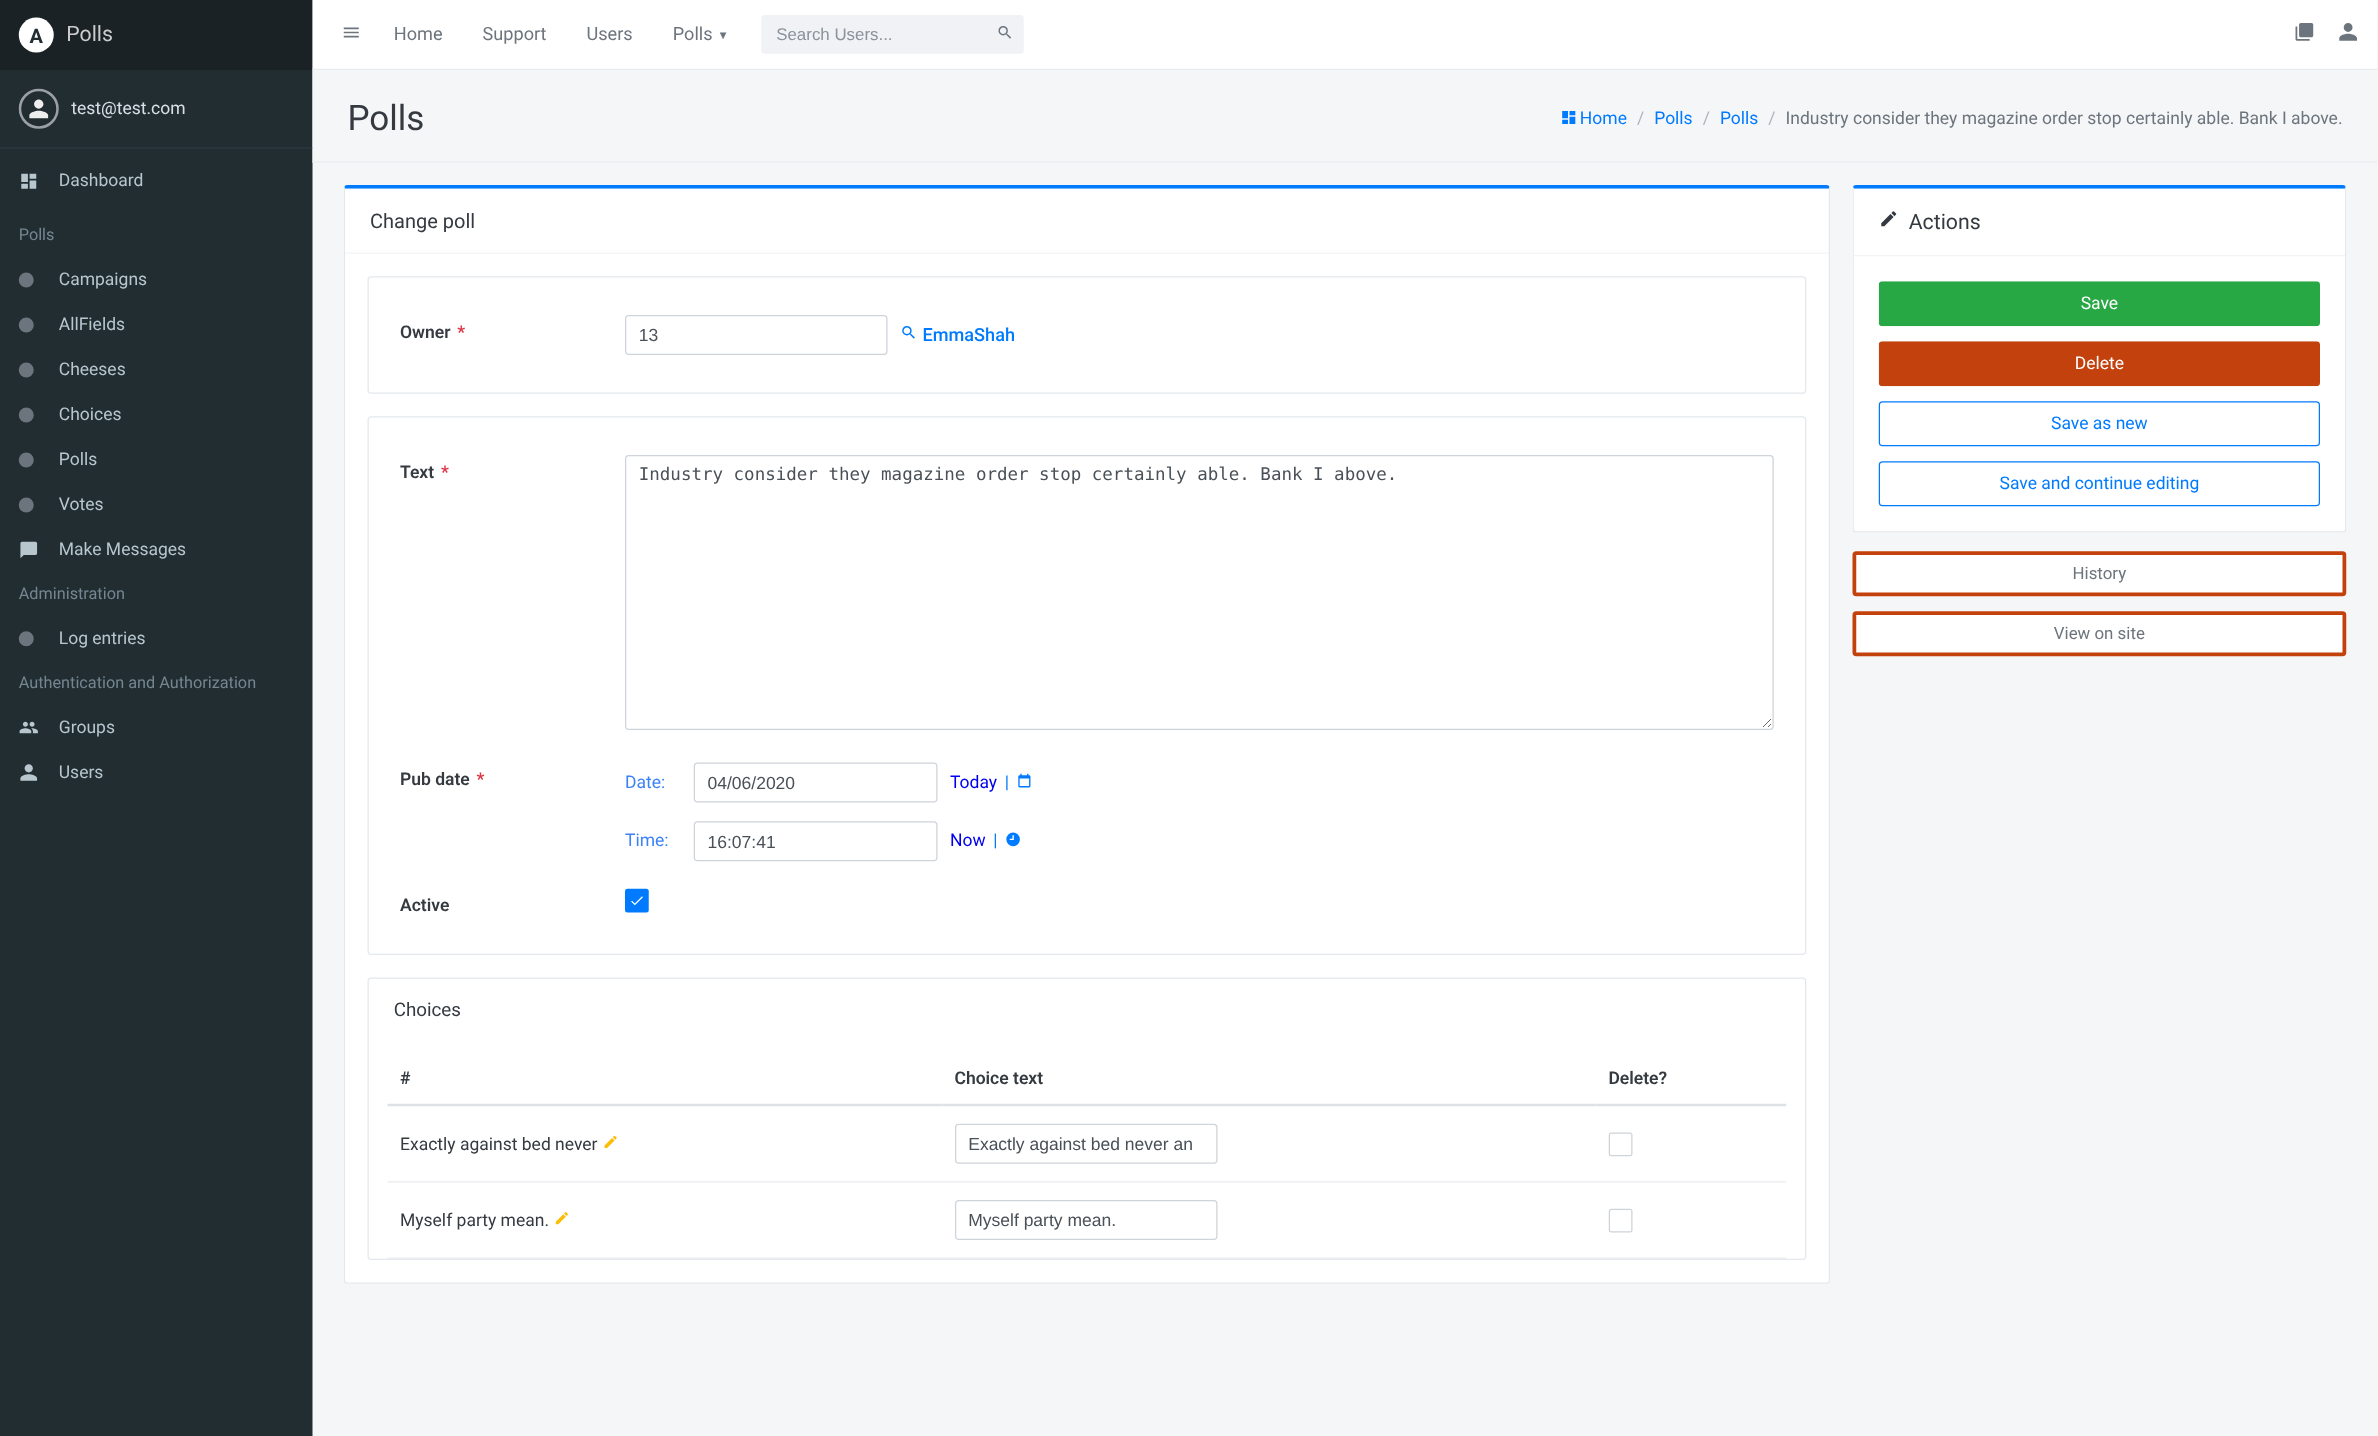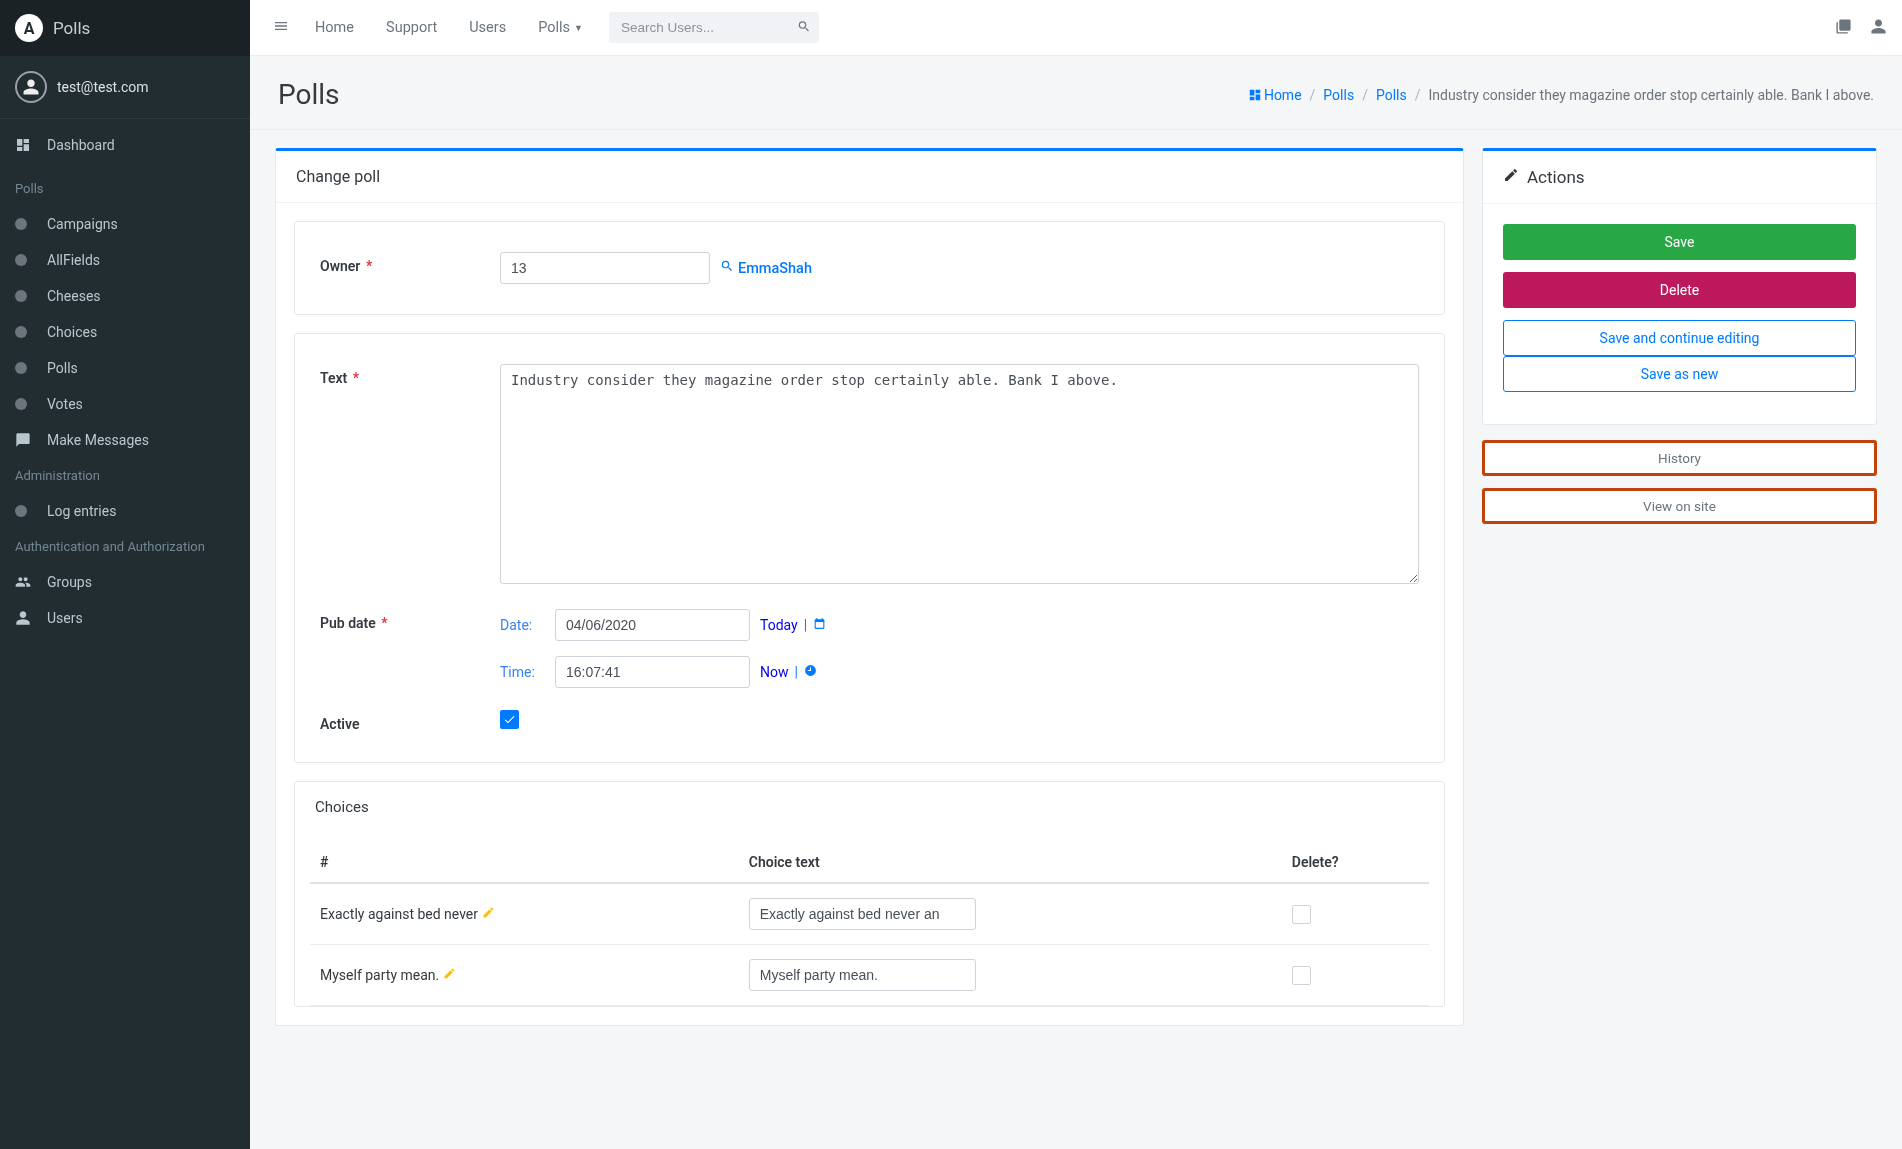--- a/index.html
+++ b/index.html
@@ -85,29 +85,29 @@
 
 .checkbox{width:19px;height:19px;background:#007bff;border-radius:2px;display:flex;align-items:center;justify-content:center;cursor:pointer}
 .checkbox svg{width:13px;height:13px;fill:#fff}
 .checkbox.empty{background:#fff;border:1px solid #ced4da}
 
 
 .choices-header{padding:16px 20px;font-size:15px;color:#343a40}
 .tbl{width:calc(100% - 30px);margin:10px 15px 0;border-collapse:collapse}
 .tbl th{text-align:left;padding:12px 10px;border-bottom:2px solid #dee2e6;font-weight:600;color:#343a40;font-size:14px}
 .tbl td{padding:14px 10px;border-bottom:1px solid #e9ecef;vertical-align:middle;font-size:14px;color:#343a40}
-.tbl .ct-input{width:227px}
+.tbl .ct-input{width:210px}
 .pencil{color:#fbbd06;margin-left:4px}
 .pencil svg{width:13px;height:13px;fill:#fbbd06}
 .del-cell{text-align:center}
 
 
 .btn{display:block;width:100%;padding:9px;border-radius:3px;text-align:center;font-size:14px;cursor:pointer;border:1px solid transparent;margin-bottom:12px}
 .btn-success{background:#28a745;color:#fff}
-.btn-danger{background:#be185d;color:#fff}
+.btn-danger{background:#c2410c;color:#fff}
 .btn-outline-primary{background:#fff;color:#007bff;border-color:#007bff}
 .btn-gray{background:#fff;color:#6c757d;border:3px solid #c2410c;font-size:13.5px;padding:7px}
 .btn-gray+.btn-gray{margin-top:0}
 </style>
 </head>
 <body>
 
 <div class="wrapper">
 
   <aside class="sidebar">
@@ -370,22 +370,22 @@
         <div class="card primary">
           <div class="card-header with-icon">
             <span><svg viewBox="0 0 24 24">
                   <path d="M3 17.25V21h3.75L17.81 9.94l-3.75-3.75L3 17.25zM20.71 7.04a1 1 0 000-1.41l-2.34-2.34a1 1 0 00-1.41 0l-1.83 1.83 3.75 3.75 1.83-1.83z"></path>
                 </svg></span>
             <span>Actions</span>
           </div>
           <div class="card-body">
             <div class="btn btn-success">Save</div>
             <div class="btn btn-danger">Delete</div>
+            <div class="btn btn-outline-primary">Save as new</div>
             <div class="btn btn-outline-primary" style="margin-bottom:0">Save and continue editing</div>
-            <div class="btn btn-outline-primary">Save as new</div>
           </div>
         </div>
         <div class="btn btn-gray">History</div>
         <div class="btn btn-gray">View on site</div>
       </div>
     </div>
   </div>
 </div>
 
 </body></html>

